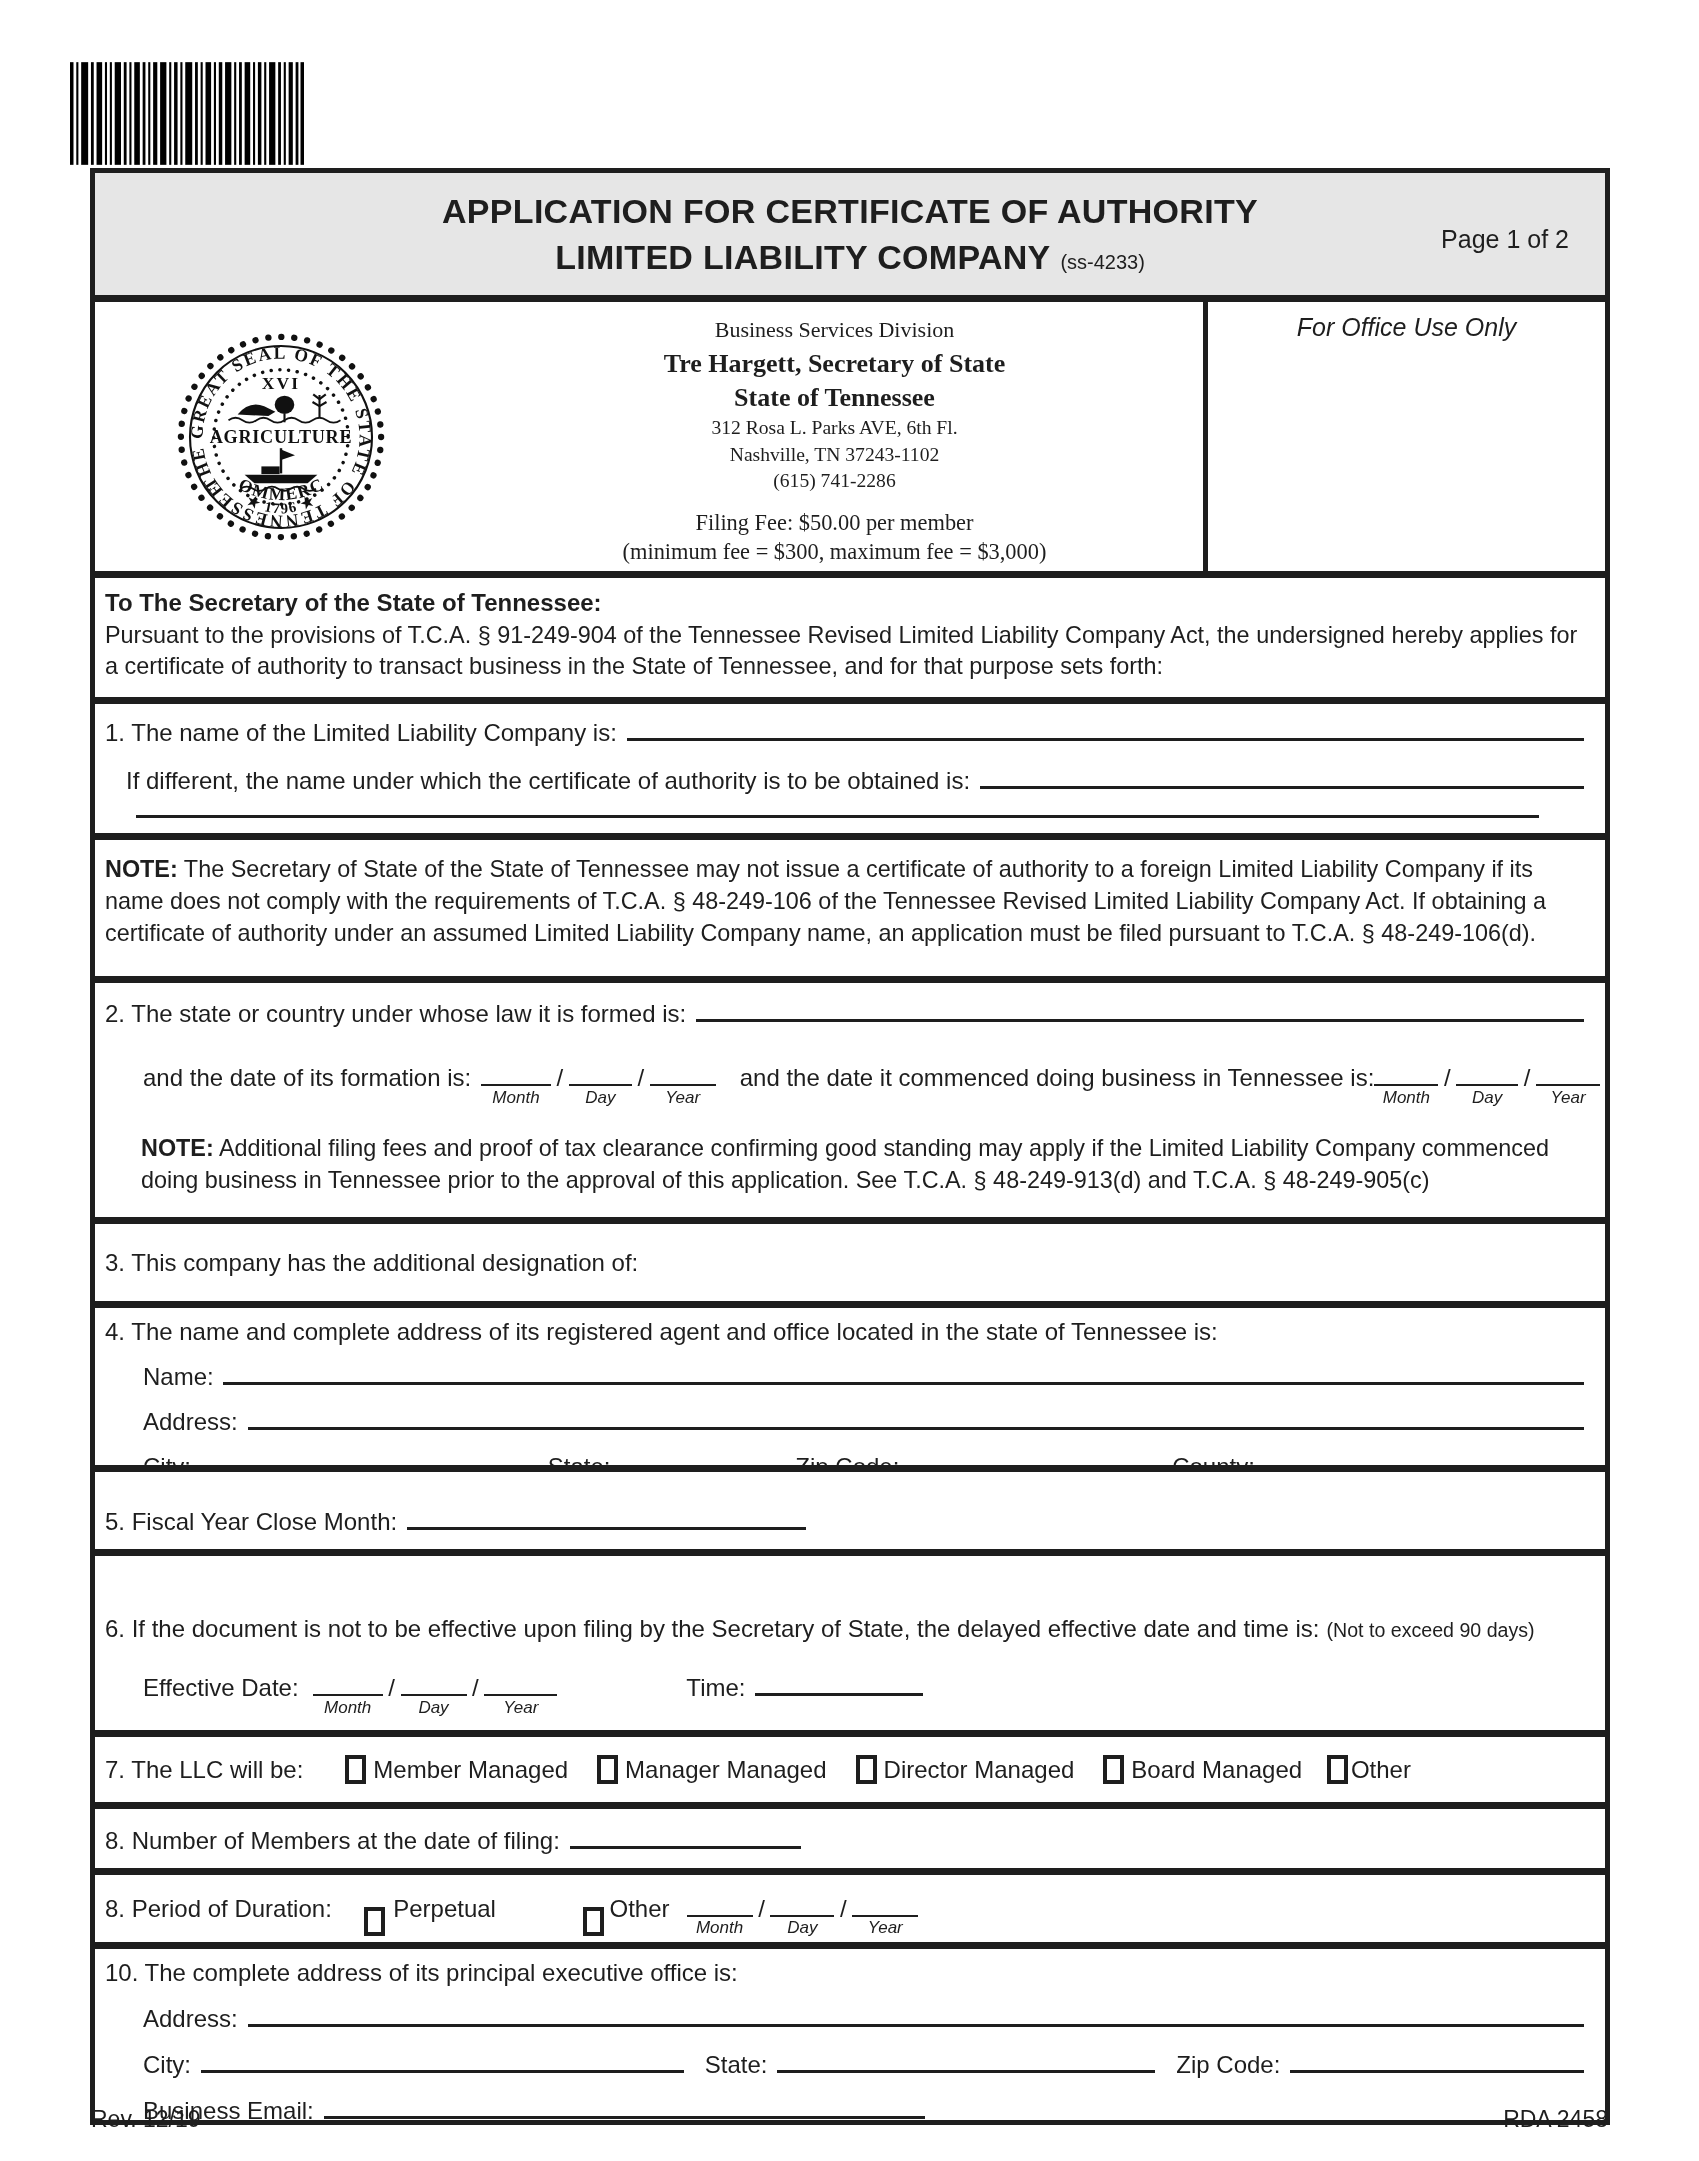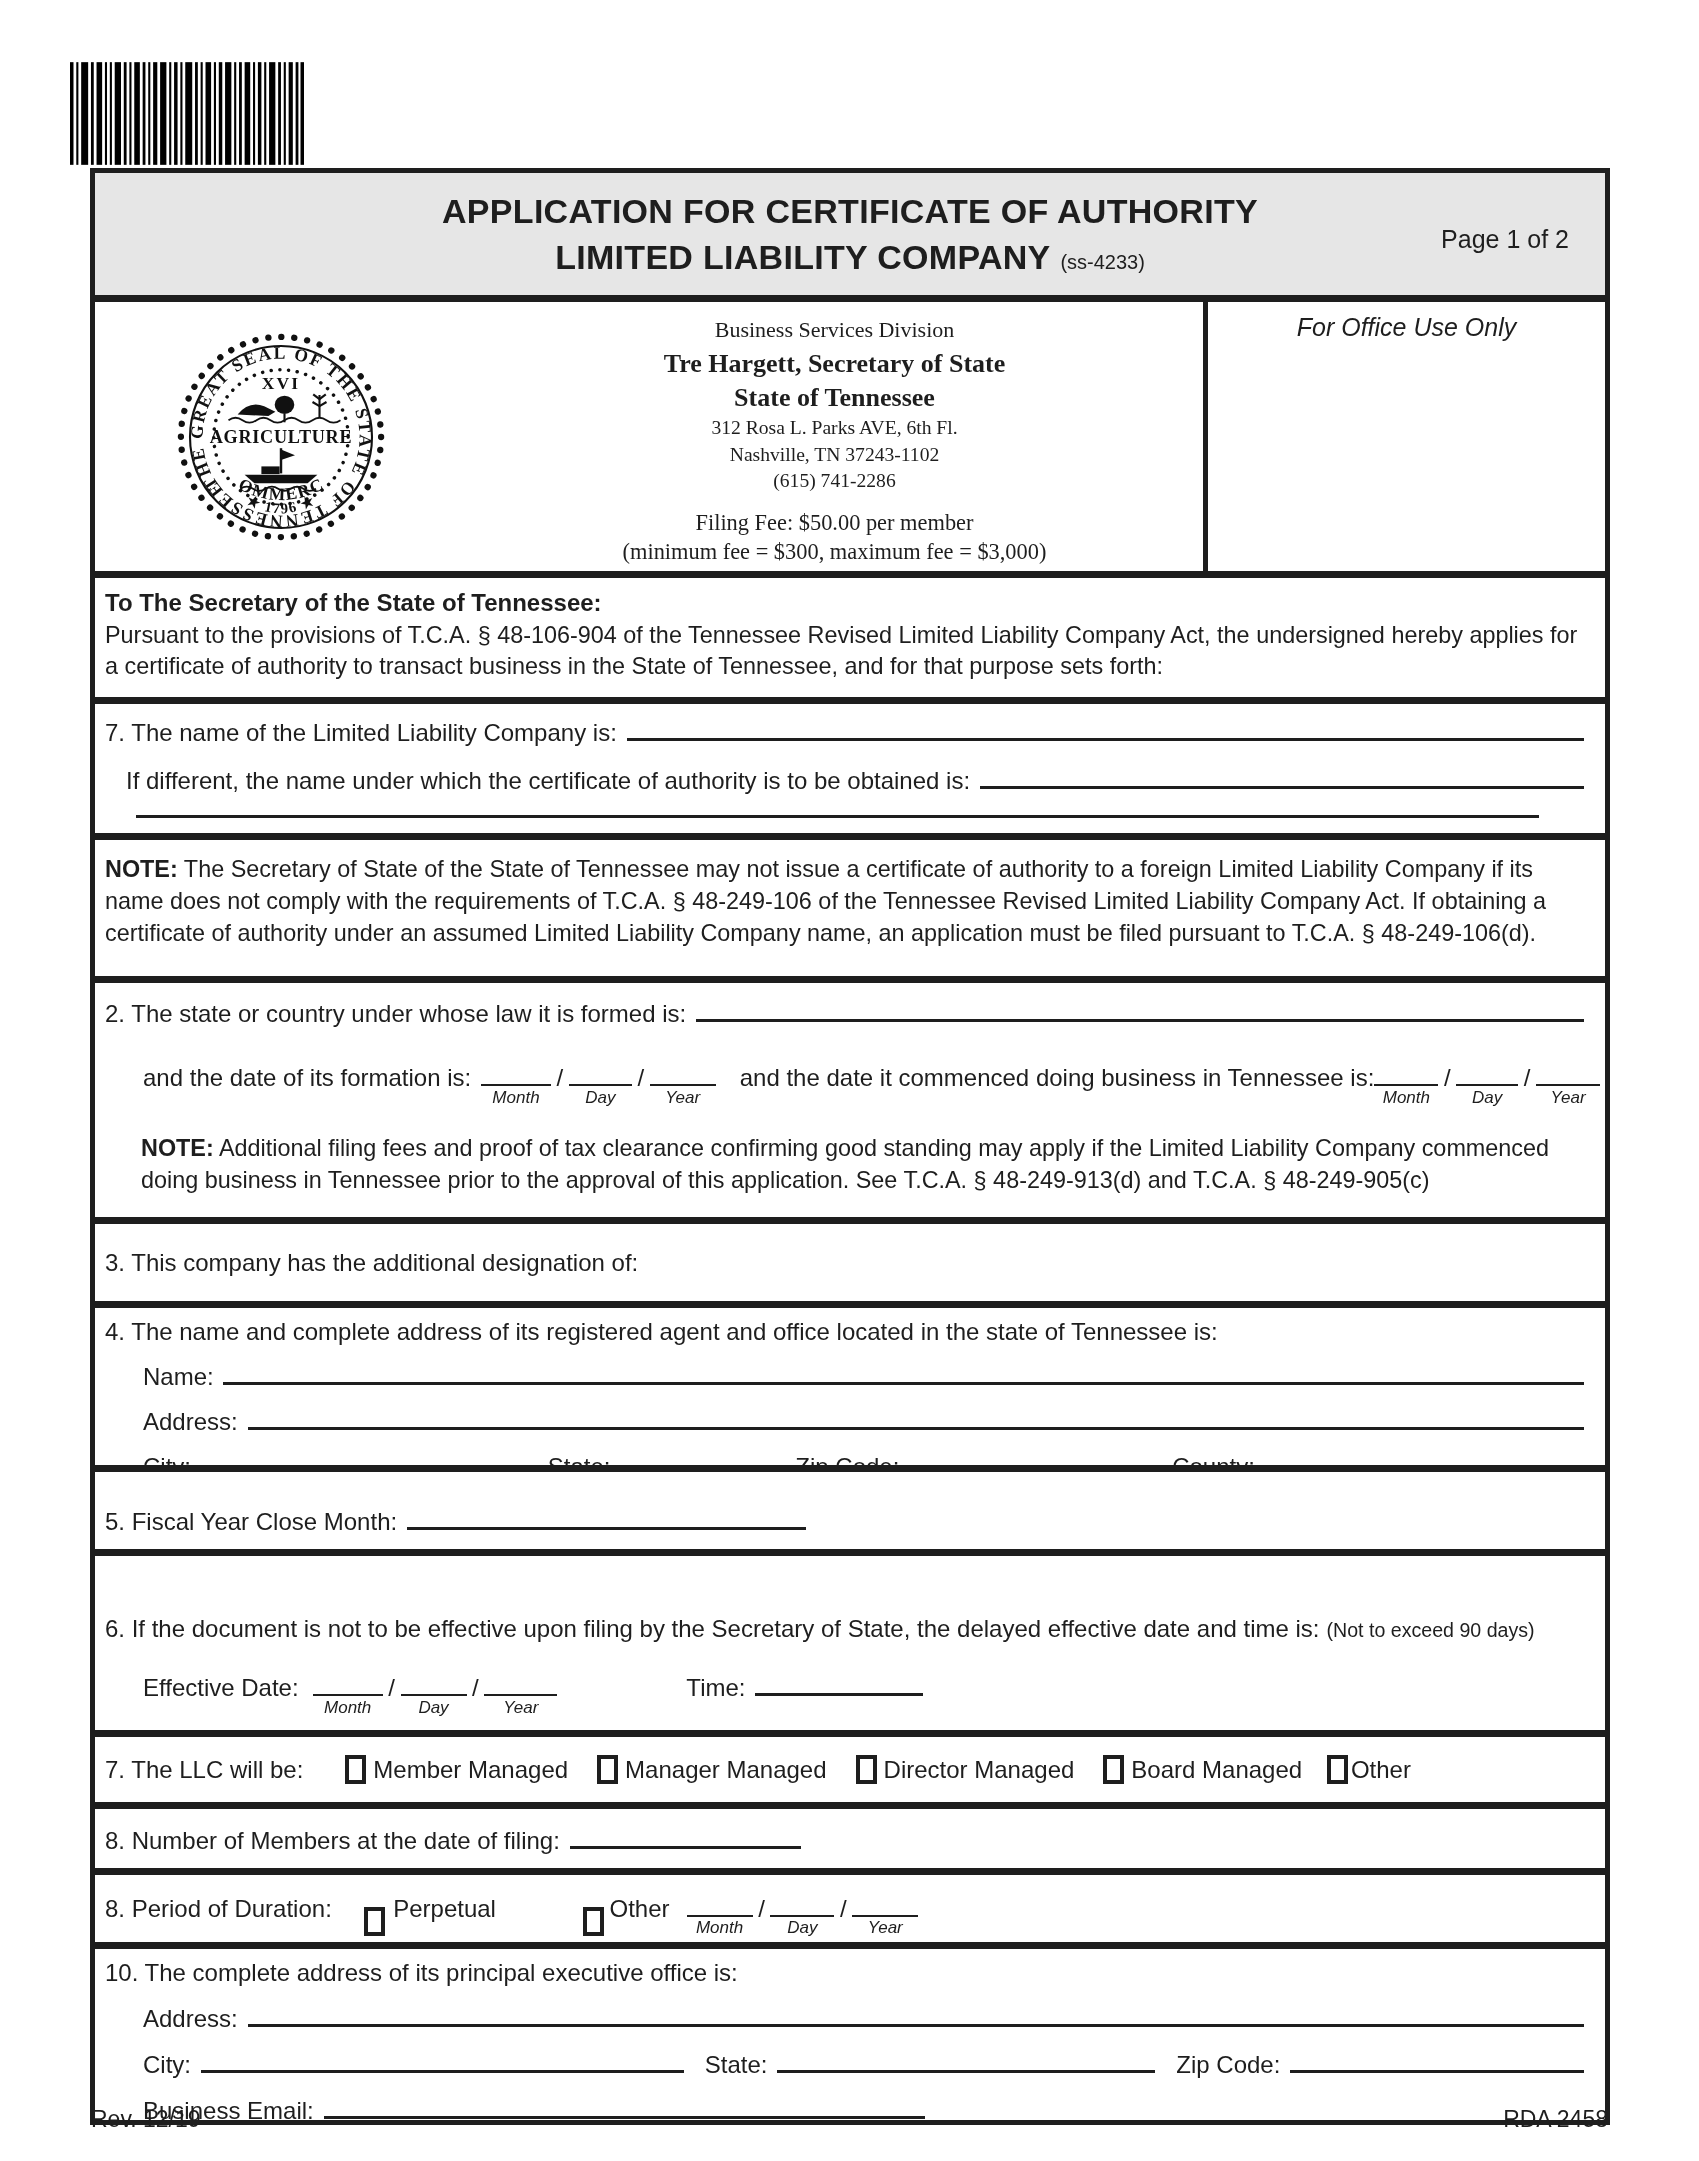--- a/index.html
+++ b/index.html
@@ -204,26 +204,26 @@
         <div class="ag-fee1">Filing Fee: $50.00 per member</div>
         <div class="ag-fee2">(minimum fee = $300, maximum fee = $3,000)</div>
       </div>
       <div class="officecell">
         <div class="officelabel">For Office Use Only</div>
       </div>
     </div>
 
     <div class="sec intro">
       <div class="intro-head">To The Secretary of the State of Tennessee:</div>
-      <div class="intro-body" style="white-space:normal">Pursuant to the provisions of T.C.A. § 48-106-904 of the Tennessee Revised Limited Liability Company Act, the undersigned hereby applies for a certificate of authority to transact business in the State of Tennessee, and for that purpose sets forth:</div>
+      <div class="intro-body" style="white-space:normal">Pursuant to the provisions of T.C.A. § 91-249-904 of the Tennessee Revised Limited Liability Company Act, the undersigned hereby applies for a certificate of authority to transact business in the State of Tennessee, and for that purpose sets forth:</div>
     </div>
 
     <div class="sec s1">
       <div class="row">
-        <span class="lbl">7. The name of the Limited Liability Company is:</span>
+        <span class="lbl">1. The name of the Limited Liability Company is:</span>
         <span class="blank grow"></span>
       </div>
       <div class="row indent1">
         <span class="lbl">If different, the name under which the certificate of authority is to be obtained is:</span>
         <span class="blank grow"></span>
       </div>
       <div class="row" style="padding-left:31px; padding-right:45px;">
         <span class="blank grow" style="margin-left:0"></span>
       </div>
     </div>

